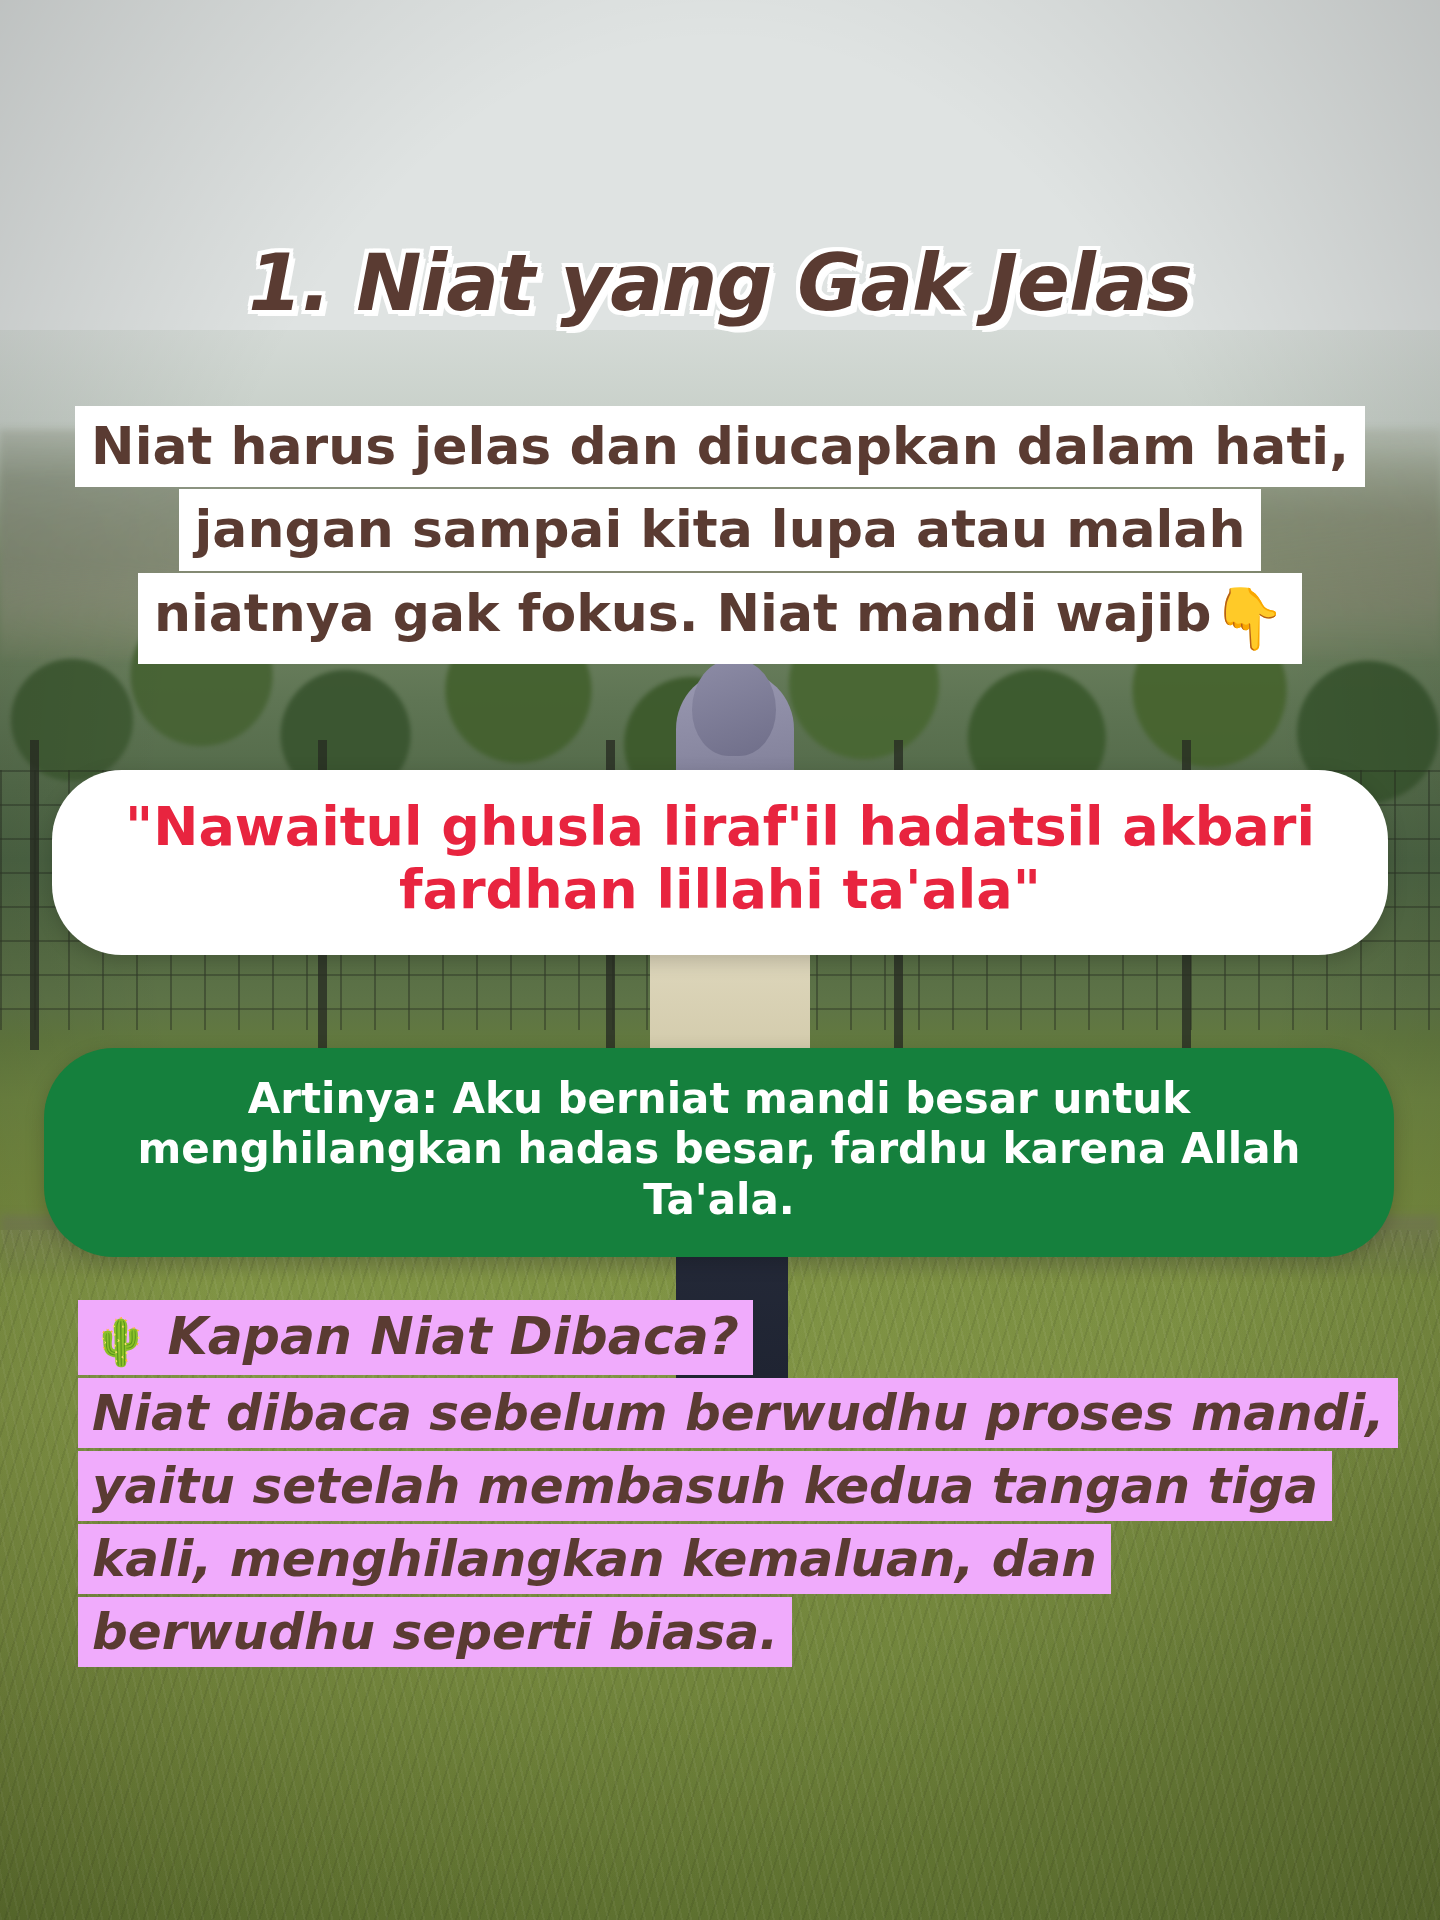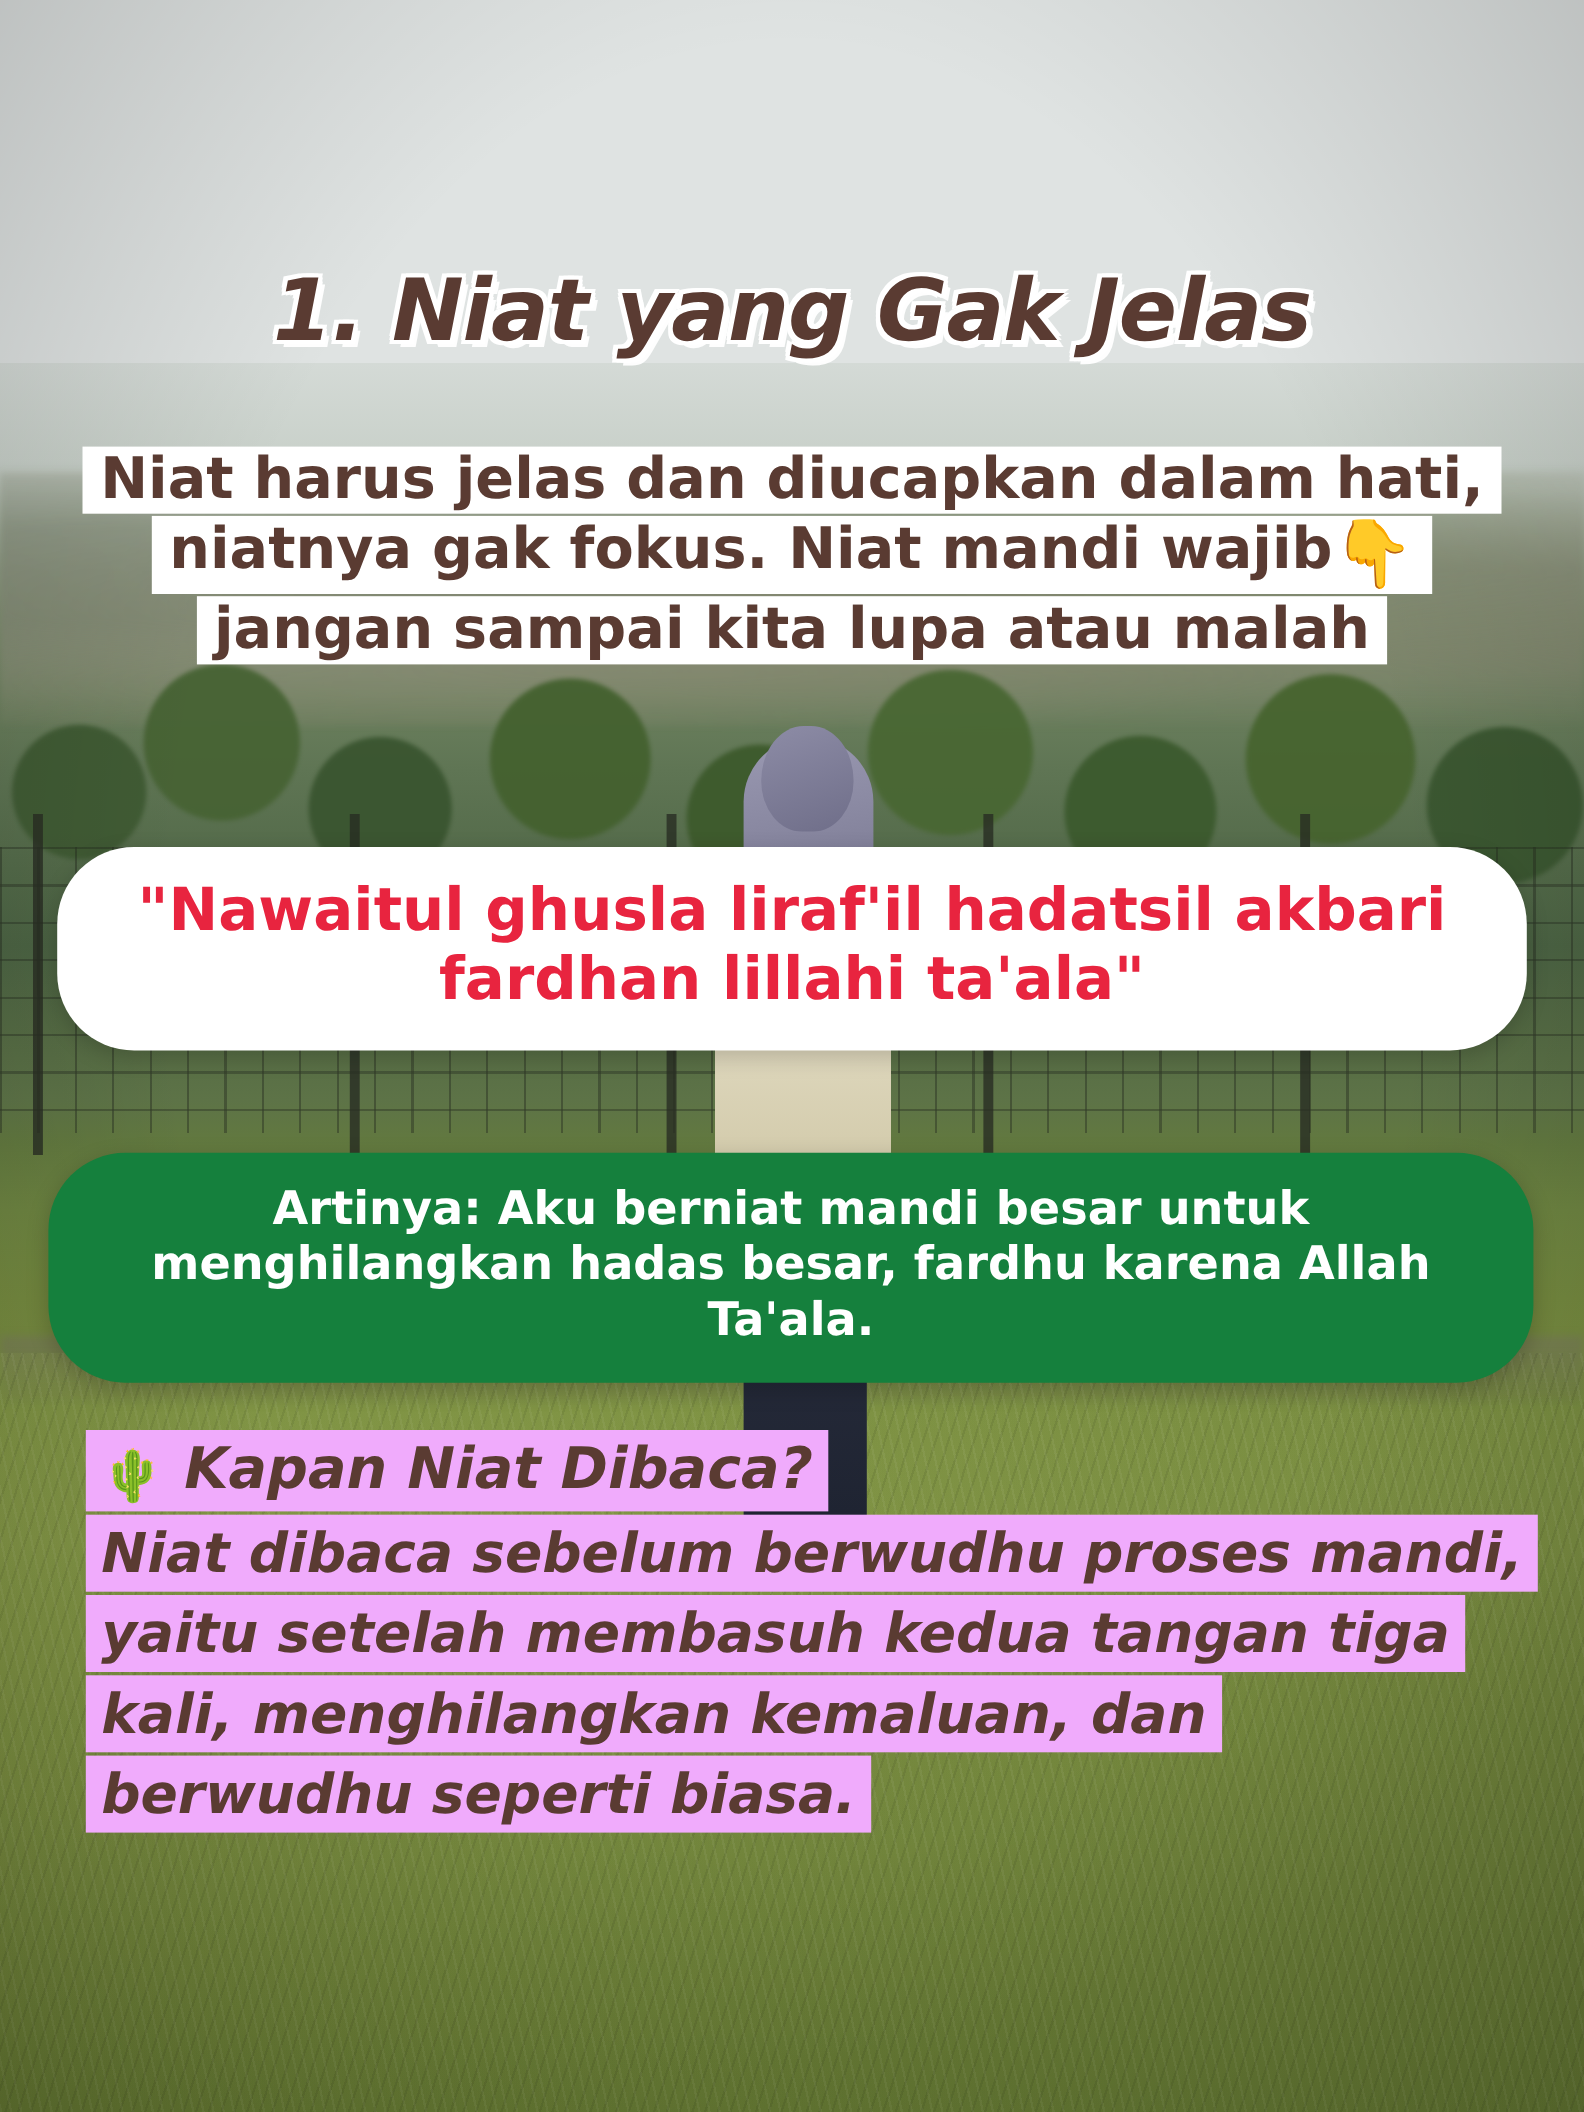--- a/index.html
+++ b/index.html
@@ -156,21 +156,21 @@
     text-align: center;
   }
   .para-lines .ln {
     display: inline-block;
     background: #ffffff;
     color: #5a3b32;
     font-family: "DejaVu Sans", sans-serif;
     font-weight: bold;
     font-size: 52px;
     line-height: 1.18;
-    padding: 0 16px;
+    padding: 10px 16px;
     margin: 0 0 2px 0;
     white-space: nowrap;
   }
   .hand-emoji {
     font-size: 60px;
     vertical-align: -8px;
   }
 
   .niat-card {
     position: absolute;
@@ -255,22 +255,22 @@
     </div>
     <div class="bg-vignette"></div>
   </div>
 
   <div class="layer">
 
     <div class="headline">1. Niat yang Gak Jelas</div>
 
     <div class="para-lines">
       <div class="row"><span class="ln">Niat harus jelas dan diucapkan dalam hati,</span></div>
+      <div class="row"><span class="ln">jangan sampai kita lupa atau malah</span></div>
       <div class="row"><span class="ln"><span>niatnya gak fokus. Niat mandi wajib</span><span class="hand-emoji">👇</span></span></div>
-      <div class="row"><span class="ln">jangan sampai kita lupa atau malah</span></div>
     </div>
 
     <div class="niat-card">"Nawaitul ghusla liraf'il hadatsil akbari fardhan lillahi ta'ala"</div>
 
     <div class="arti-card">Artinya: Aku berniat mandi besar untuk menghilangkan hadas besar, fardhu karena Allah Ta'ala.</div>
 
     <div class="kapan">
       <div class="row">
         <span class="ln q-line">
           <span class="cactus">🌵</span>

